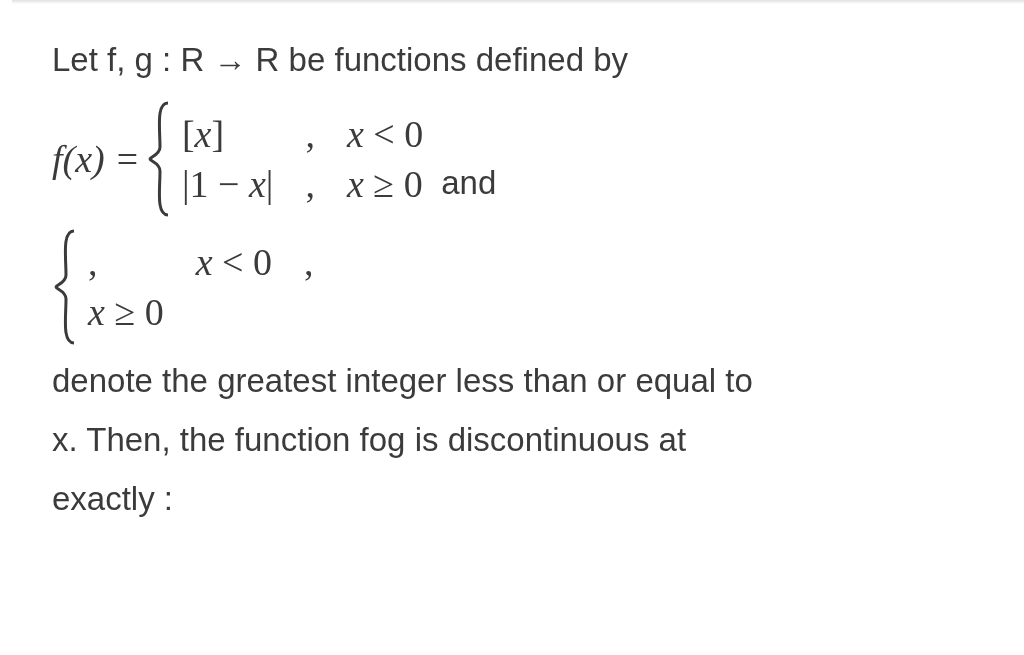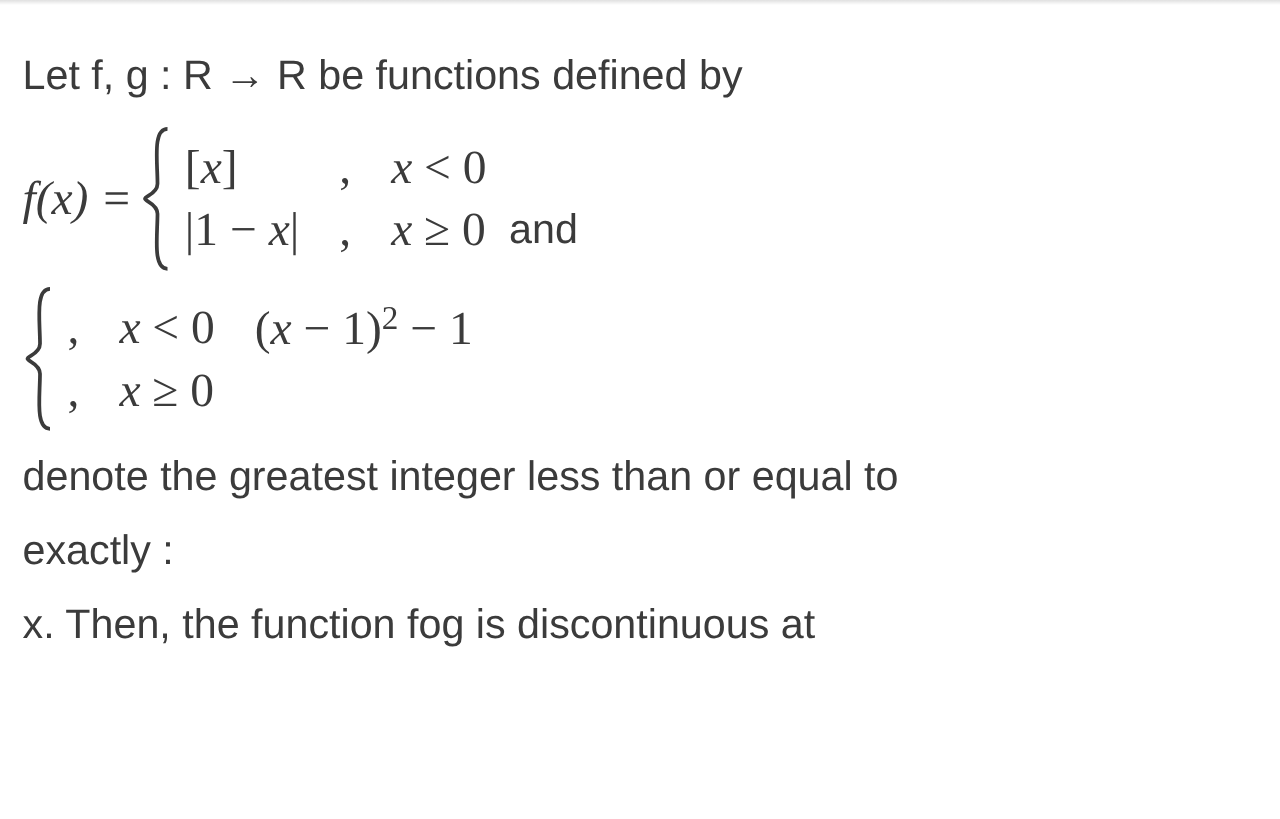--- a/index.html
+++ b/index.html
@@ -6,21 +6,21 @@
     margin: 0;
     padding: 0;
     width: 1024px;
     height: 655px;
     background: #ffffff;
     font-family: Arial, Helvetica, sans-serif;
     color: #3b3b3b;
     overflow: hidden;
   }
   .page {
-    padding: 40px 40px 20px 18px;
+    padding: 40px 40px 20px 52px;
     box-sizing: border-box;
   }
   .top-shadow {
     height: 4px;
     background: linear-gradient(to bottom, rgba(0,0,0,0.12), rgba(0,0,0,0));
     margin: -40px -40px 30px -40px;
   }
   .line {
     font-size: 33px;
     line-height: 1.55;
@@ -96,22 +96,21 @@
   </div>
 
   <div class="mathrow">
     <svg class="brace-svg" viewBox="0 0 28 120" preserveAspectRatio="none">
       <path d="M22 4 C10 4 14 30 14 48 C14 56 4 58 4 60 C4 62 14 64 14 72 C14 90 10 116 22 116" fill="none" stroke="#3b3b3b" stroke-width="3"></path>
     </svg>
     <div class="cases">
       <span class="cell rm">,</span>
       <span class="cell"><span class="it">x</span> <span class="rm">&lt; 0</span></span>
 
-      <span class="cell"><span class="rm">(</span><span class="it">x</span> <span class="rm">− 1)</span><span class="sup rm">2</span> <span class="rm">− 1</span></span>
       <span class="cell rm">,</span>
       <span class="cell"><span class="it">x</span> <span class="rm">≥ 0</span></span>
     </div>
   </div>
 
   <div class="line tail">denote the greatest integer less than or equal to</div>
+  <div class="line tail">x. Then, the function fog is discontinuous at</div>
   <div class="line tail">exactly :</div>
-  <div class="line tail">x. Then, the function fog is discontinuous at</div>
 </div>
 
 </body></html>

